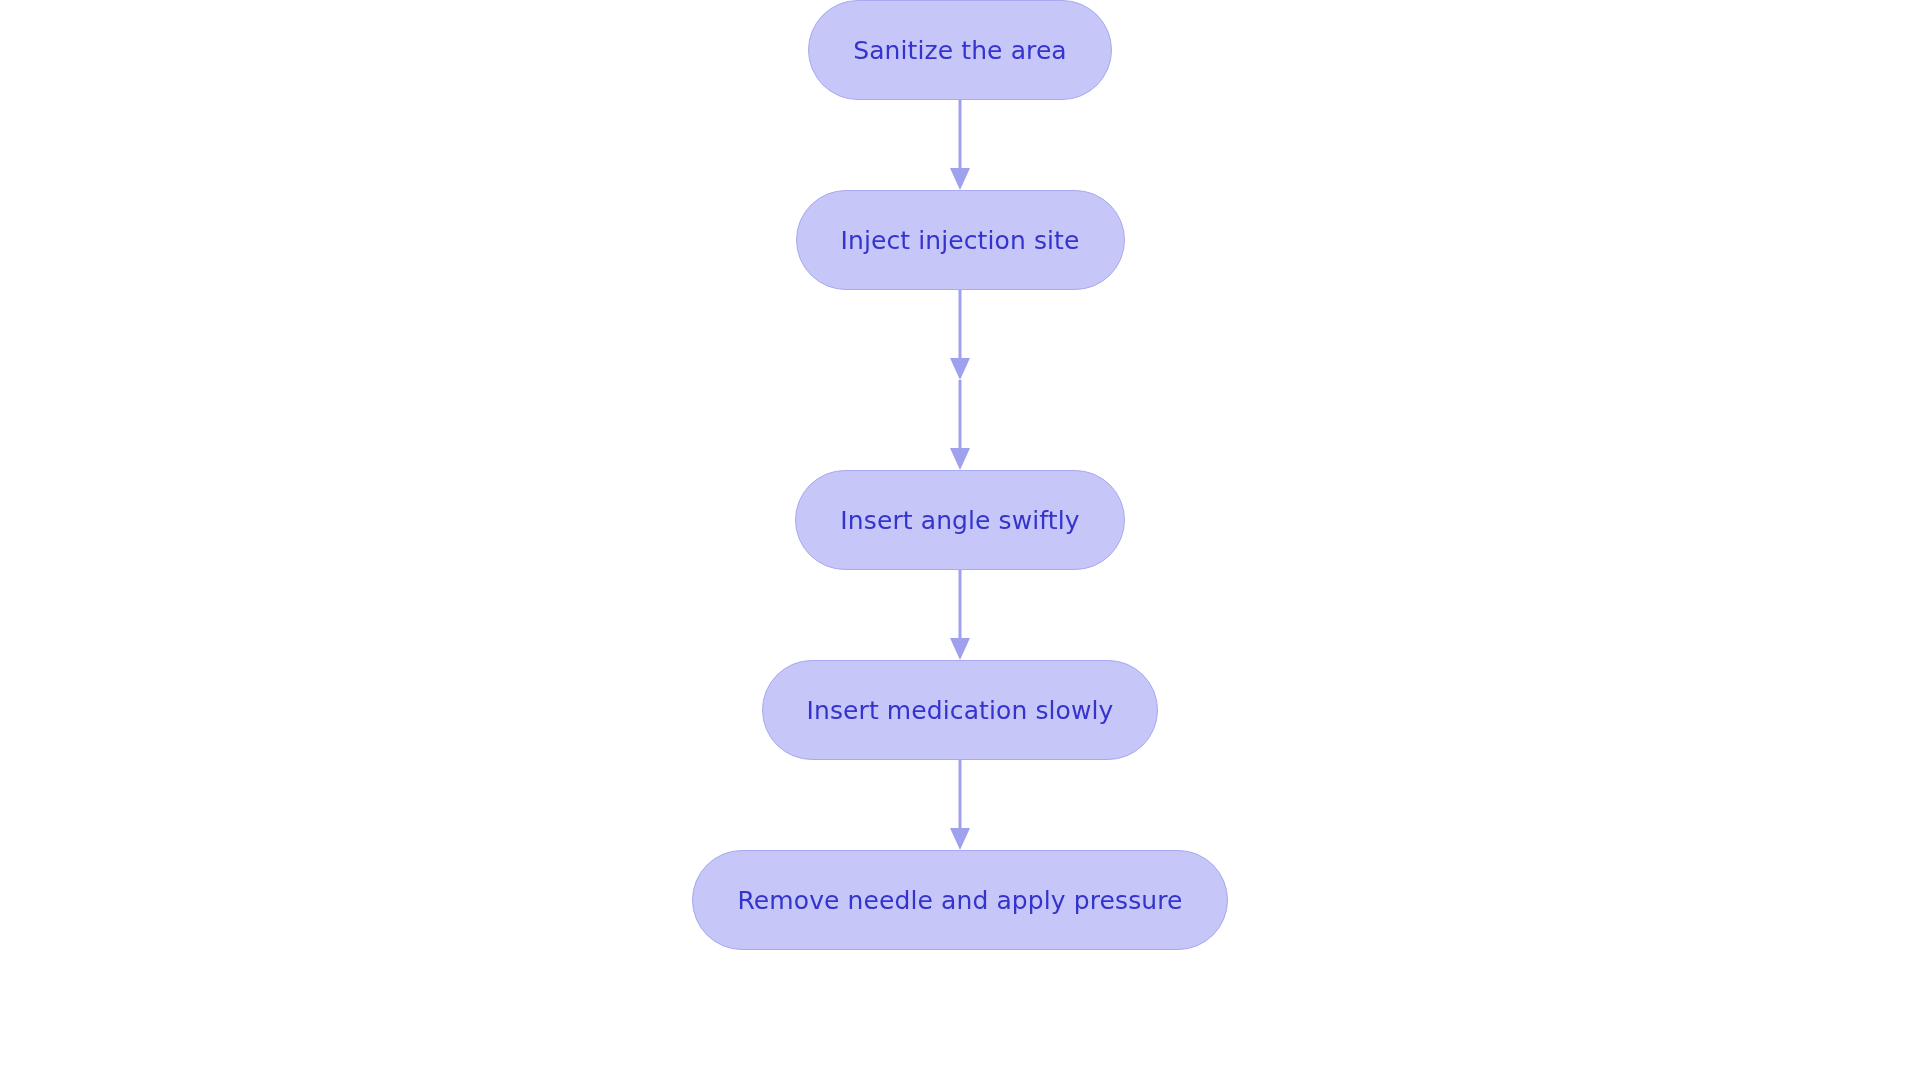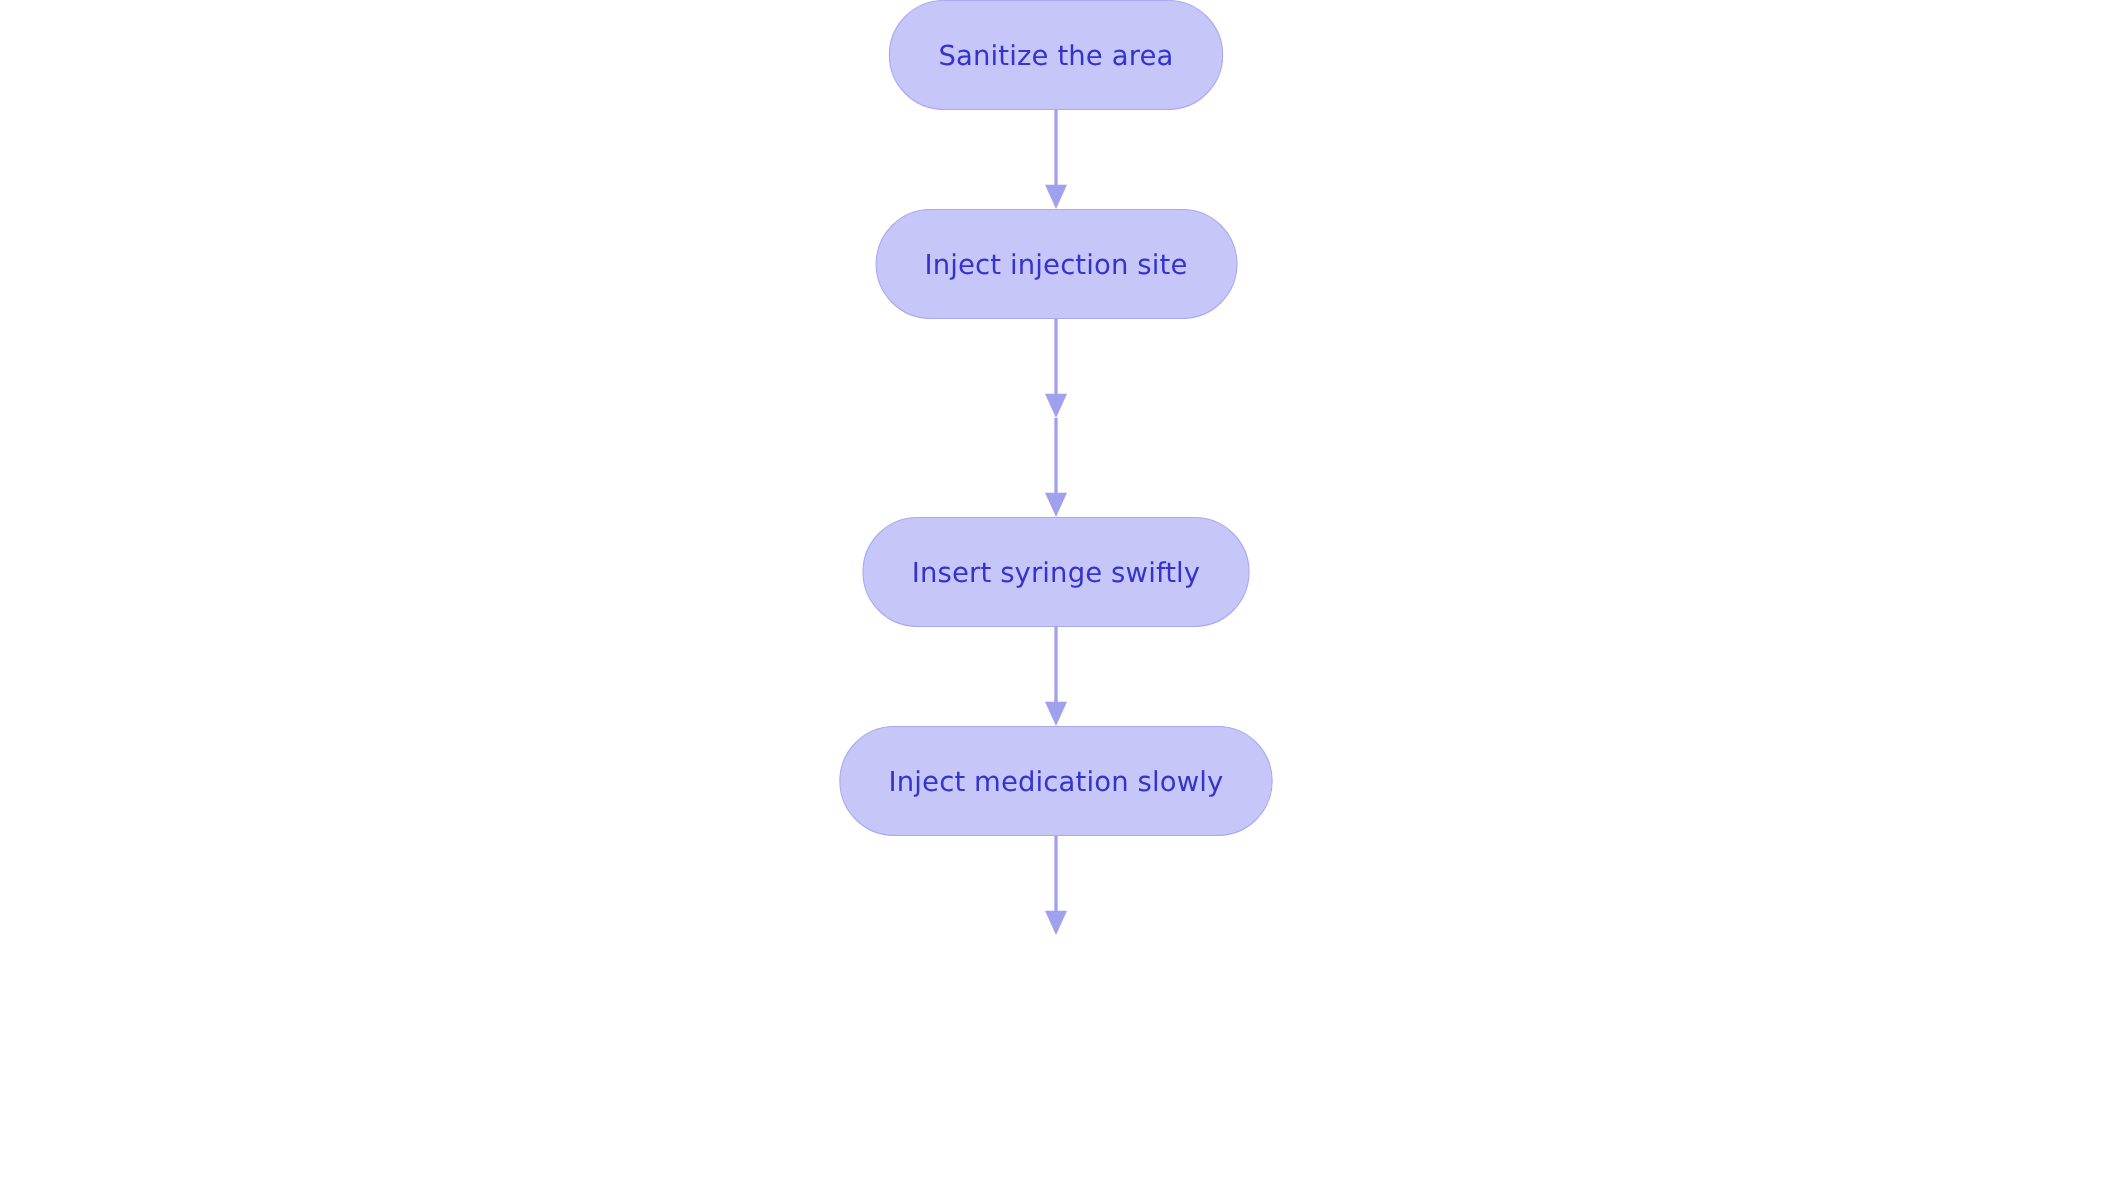--- a/index.html
+++ b/index.html
@@ -96,36 +96,39 @@
 
 
     <div class="connector">
       <svg viewBox="0 0 30 90" xmlns="http://www.w3.org/2000/svg" aria-hidden="true">
         <line x1="15" y1="0" x2="15" y2="74" stroke="#9fa0ee" stroke-width="3"></line>
         <polygon points="15,90 5,68 25,68" fill="#9fa0ee"></polygon>
       </svg>
     </div>
 
     <div class="node">
-      <span class="node-label">Insert syringe swiftly</span>
+      <span class="node-label">Insert angle swiftly</span>
     </div>
 
     <div class="connector">
       <svg viewBox="0 0 30 90" xmlns="http://www.w3.org/2000/svg" aria-hidden="true">
         <line x1="15" y1="0" x2="15" y2="74" stroke="#9fa0ee" stroke-width="3"></line>
         <polygon points="15,90 5,68 25,68" fill="#9fa0ee"></polygon>
       </svg>
     </div>
 
     <div class="node">
-      <span class="node-label">Inject medication slowly</span>
+      <span class="node-label">Insert medication slowly</span>
     </div>
 
     <div class="connector">
       <svg viewBox="0 0 30 90" xmlns="http://www.w3.org/2000/svg" aria-hidden="true">
         <line x1="15" y1="0" x2="15" y2="74" stroke="#9fa0ee" stroke-width="3"></line>
         <polygon points="15,90 5,68 25,68" fill="#9fa0ee"></polygon>
       </svg>
     </div>
 
+    <div class="node">
+      <span class="node-label">Remove needle and apply pressure</span>
+    </div>
 
   </div>
 </div>
 
 </body></html>

